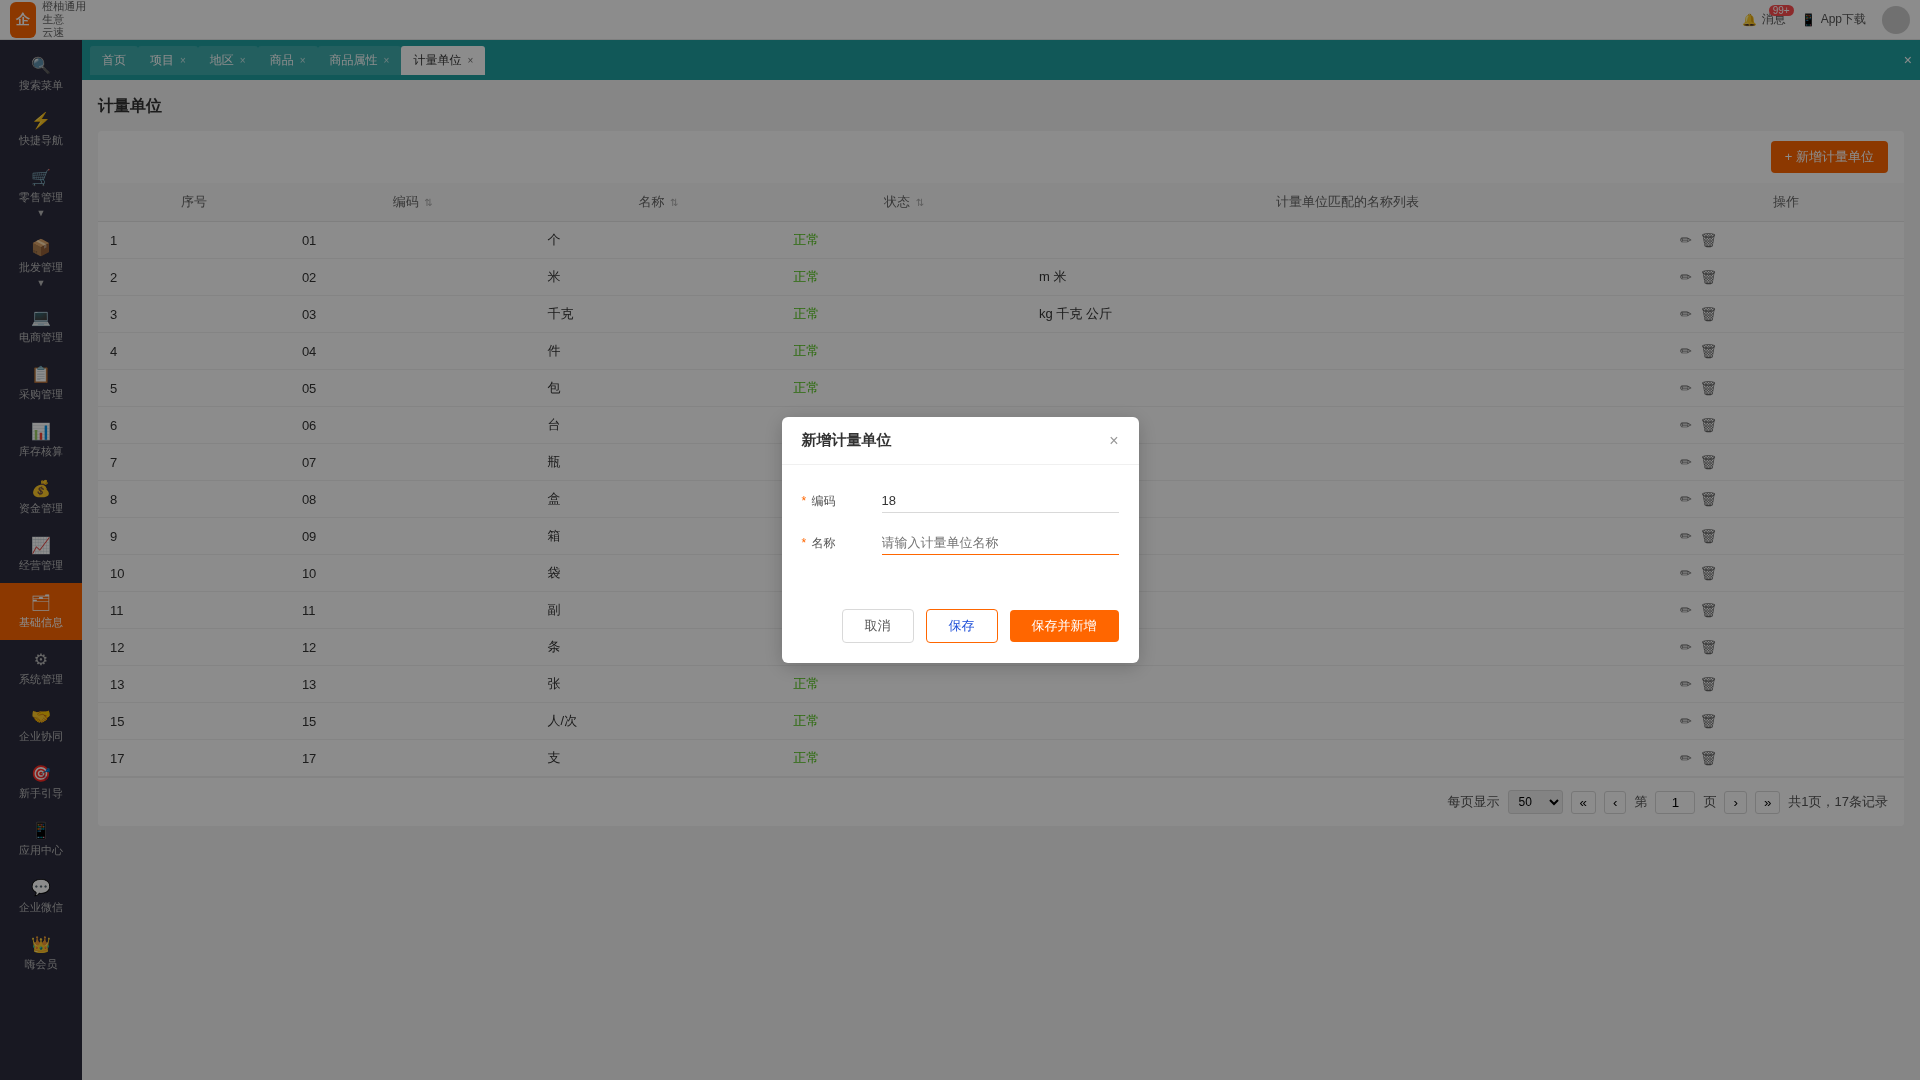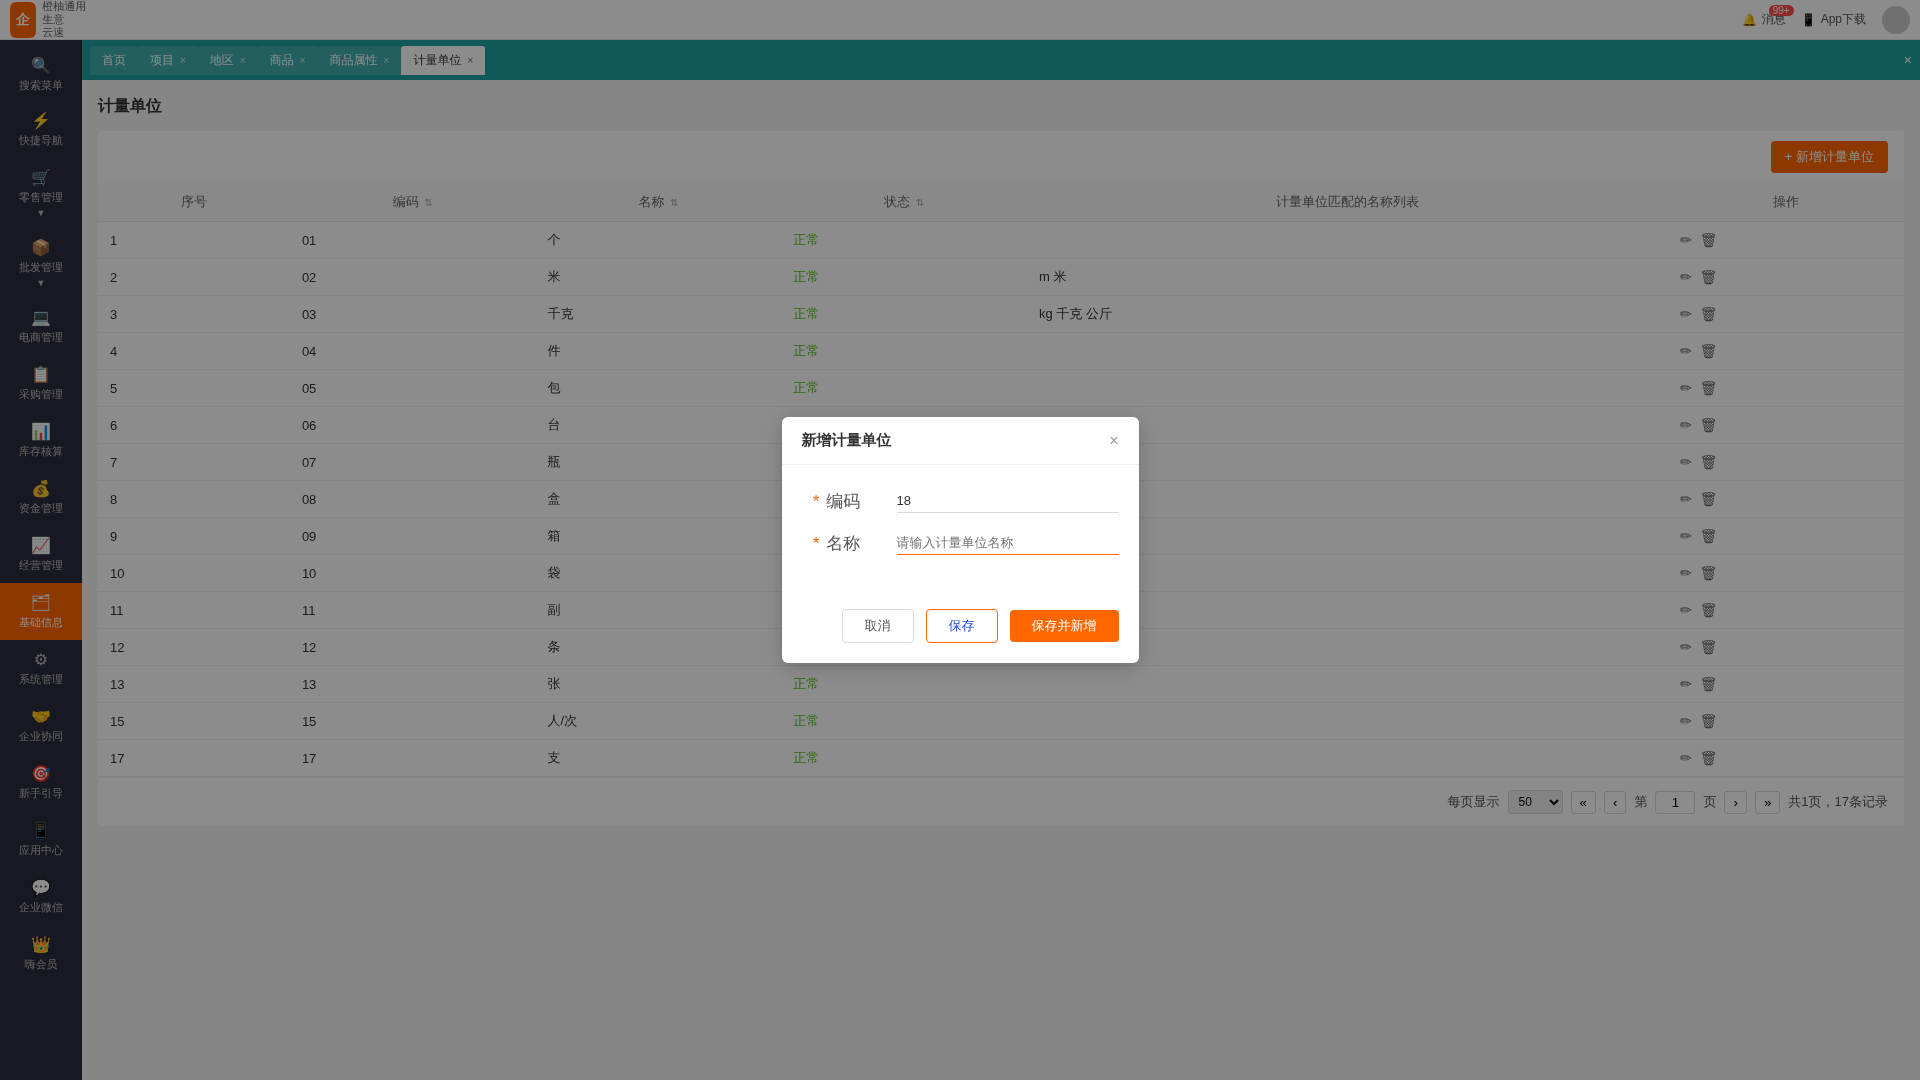--- a/index.html
+++ b/index.html
@@ -62,21 +62,21 @@
     .page-input { border: 1px solid #d9d9d9; width: 40px; text-align: center; padding: 3px; border-radius: 3px; }
 
     
     .modal-overlay { position: fixed; top: 0; left: 0; width: 100%; height: 100%; background: rgba(0,0,0,0.45); display: flex; align-items: center; justify-content: center; z-index: 1000; }
     .modal { background: #fff; border-radius: 6px; width: 357px; box-shadow: 0 4px 20px rgba(0,0,0,0.2); }
     .modal-header { display: flex; align-items: center; justify-content: space-between; padding: 14px 20px; border-bottom: 1px solid #f0f0f0; }
     .modal-title { font-size: 15px; font-weight: bold; color: #333; }
     .modal-close { cursor: pointer; font-size: 16px; color: #999; background: none; border: none; }
     .modal-body { padding: 24px 20px; }
     .form-row { display: flex; align-items: center; margin-bottom: 18px; }
-    .form-label { width: 70px; text-align: center; font-size: 17px; color: #555; margin-right: 25px; }
+    .form-label { width: 70px; text-align: left; font-size: 12px; color: #555; margin-right: 10px; }
     .required-star { color: #f60; margin-right: 2px; }
     .form-input { flex: 1; border: none; border-bottom: 1px solid #d9d9d9; padding: 4px 0; font-size: 13px; outline: none; color: #333; }
     .form-input.active-border { border-bottom-color: #f60; }
     .modal-footer { display: flex; align-items: center; justify-content: flex-end; padding: 12px 20px 20px; gap: 12px; }
     .btn-cancel { border: 1px solid #d9d9d9; background: #fff; color: #555; padding: 7px 22px; border-radius: 4px; cursor: pointer; font-size: 13px; }
     .btn-save { border: 1px solid #f60; background: #fff; color: #1d4ed8; padding: 7px 22px; border-radius: 4px; cursor: pointer; font-size: 13px; }
     .btn-save-new { border: none; background: #f60; color: #fff; padding: 7px 22px; border-radius: 4px; cursor: pointer; font-size: 13px; }
   </style>
 </head>
 <body>

